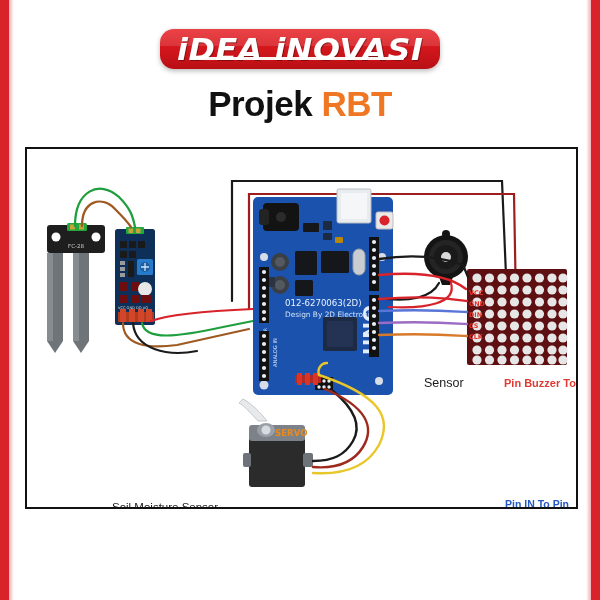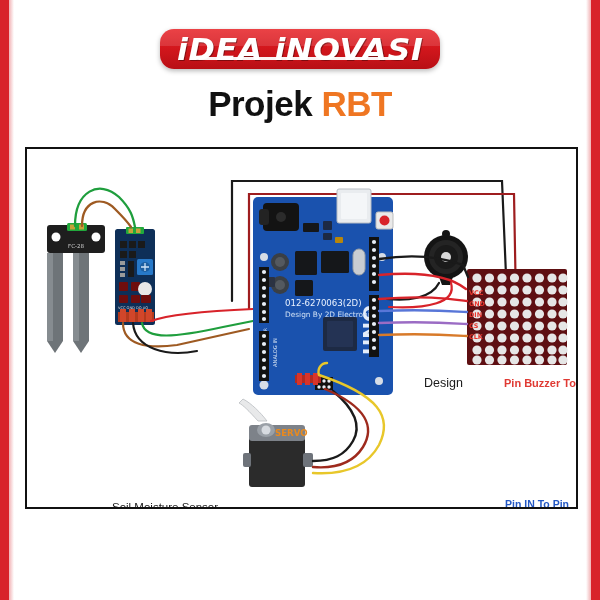--- a/index.html
+++ b/index.html
@@ -363,21 +363,21 @@
         <path d="M231 272 C222 262 216 256 212 254 L216 250 C224 254 234 264 240 272 Z" fill="#e8e9ea" stroke="#b9bcc0" stroke-width=".8"></path>
         <text x="248" y="287" font-family="DejaVu Sans, sans-serif" font-size="8.6" font-weight="bold" fill="#e98a1e">SERVO</text>
       </g>
       <g fill="none" stroke-width="2.4" stroke-linecap="round">
         <path d="M286 312 C306 312 318 306 326 292 C334 278 330 262 306 242" stroke="#1a1a1a"></path>
         <path d="M286 318 C310 320 326 314 336 298 C348 278 340 258 298 240" stroke="#9e2a1d"></path>
         <path d="M286 324 C318 326 340 318 352 296 C366 268 352 246 292 226 C290 220 294 214 300 214" stroke="#e8c72a"></path>
       </g>
     </svg>
 
-    <div class="lbl lbl-buzzer">Design</div>
+    <div class="lbl lbl-buzzer">Sensor</div>
     <div class="lbl lbl-soil">Soil Moisture Sensor</div>
 
     <div class="lbl lbl-pin-buzzer">Pin Buzzer To Pin 12</div>
 
     <div class="matrix-pins">
       <div class="blue">Pin IN To Pin 11</div>
 
     </div>
   </div>
 

